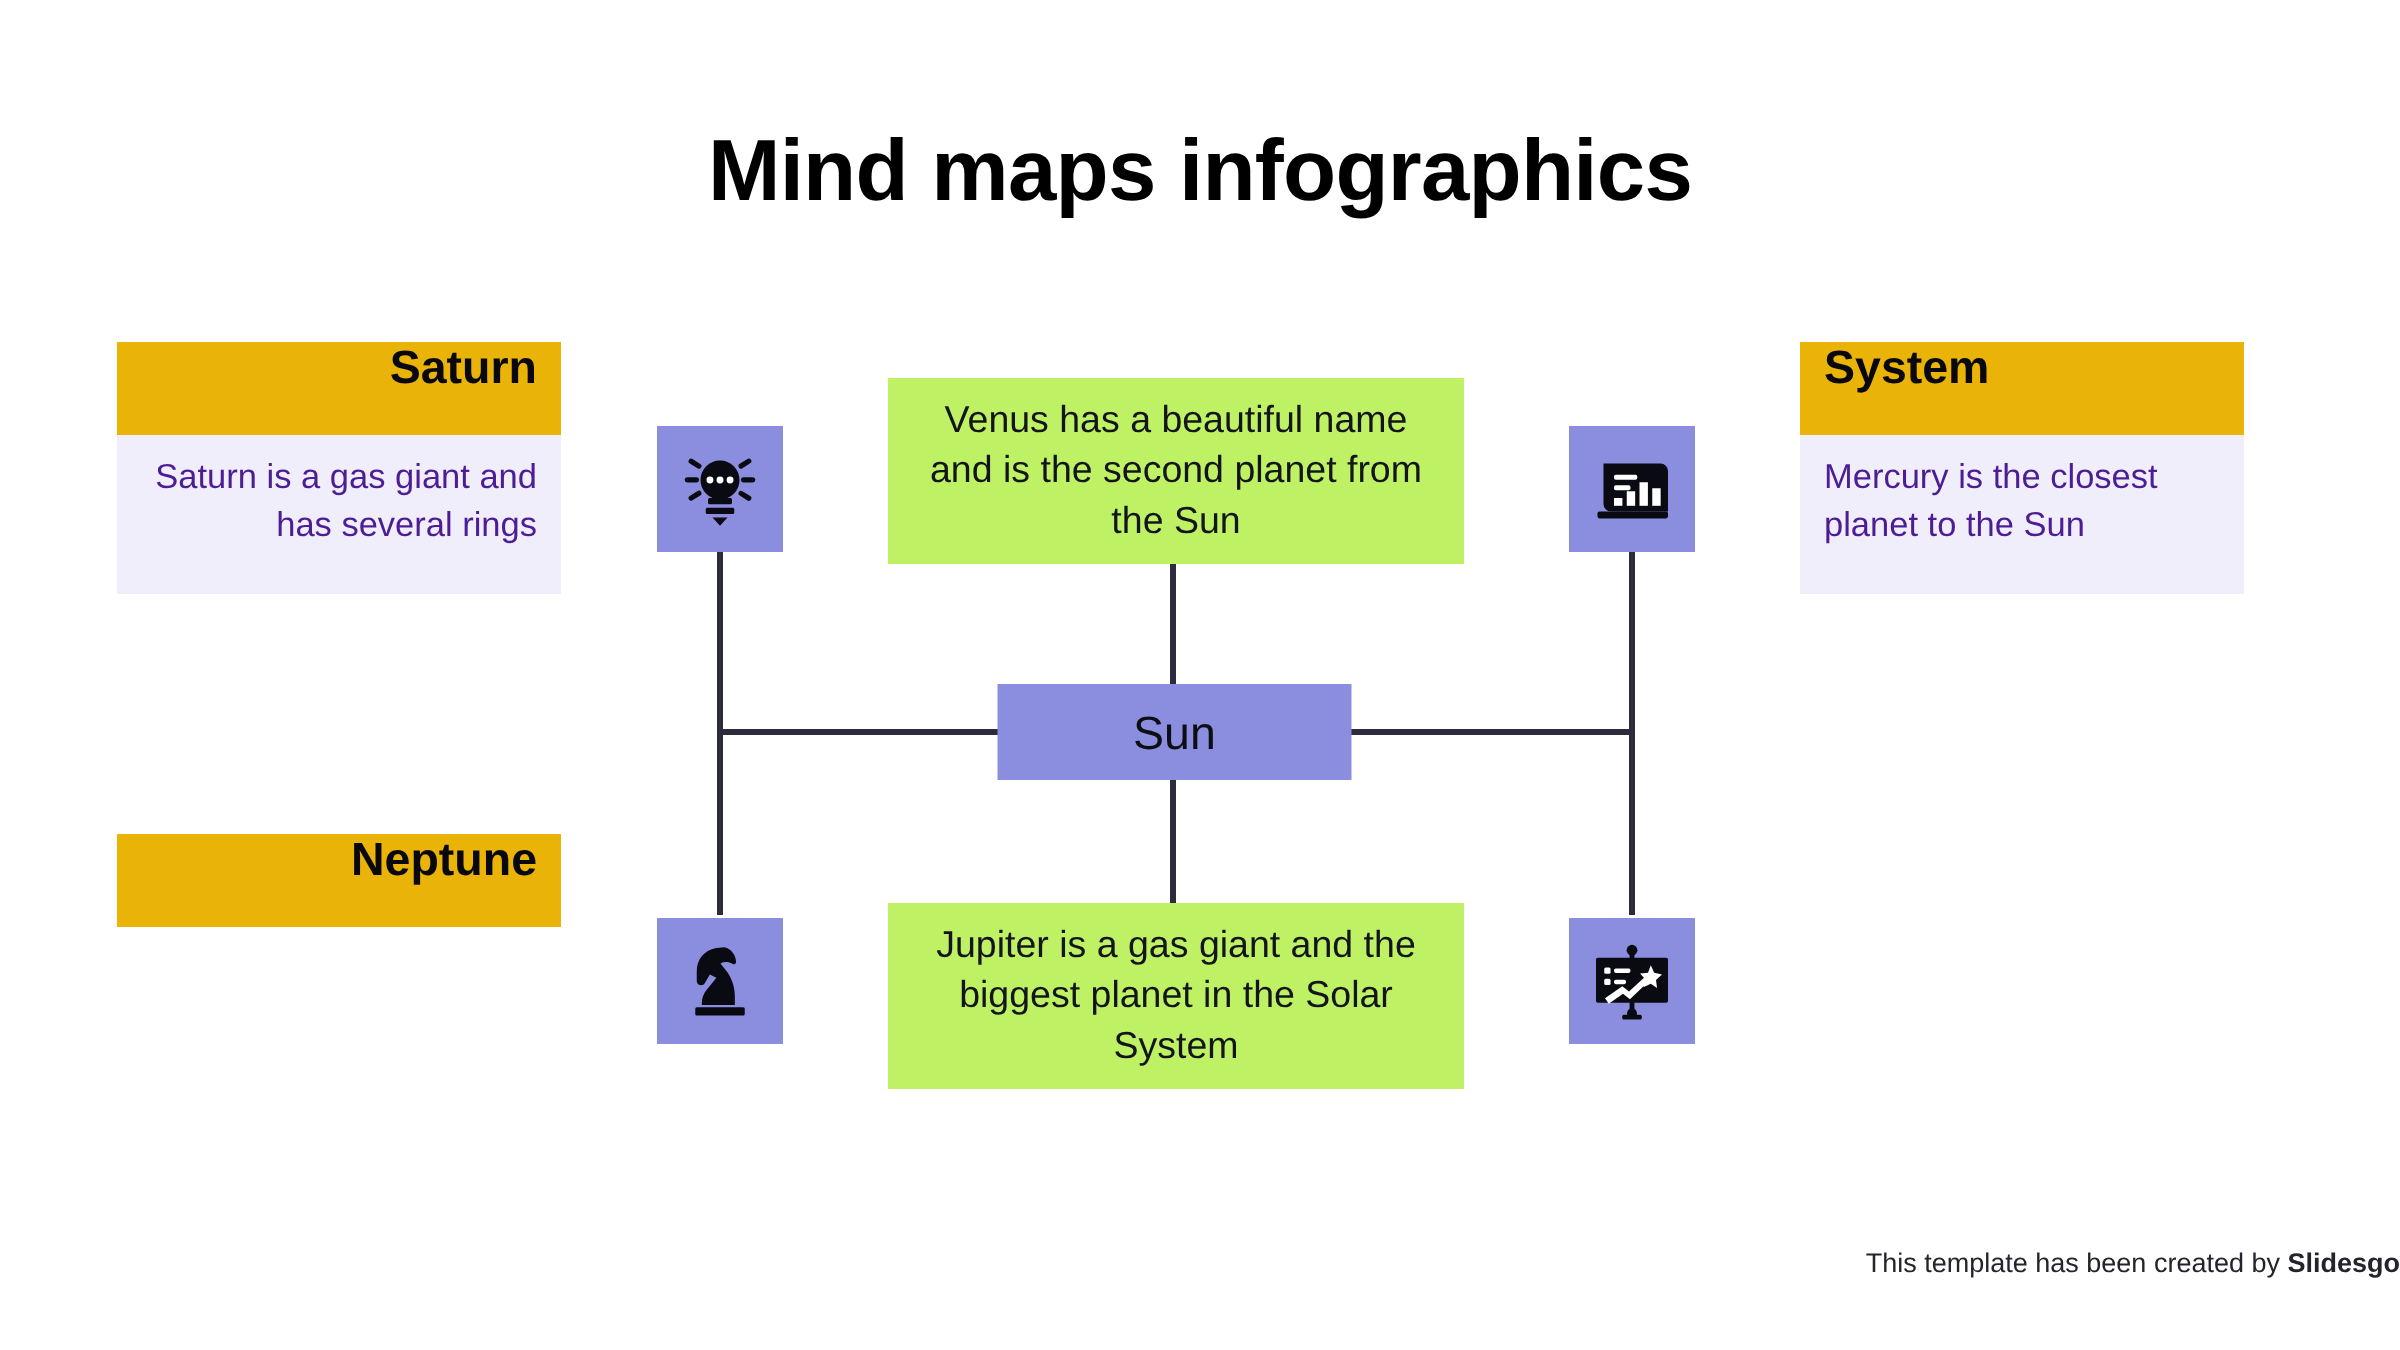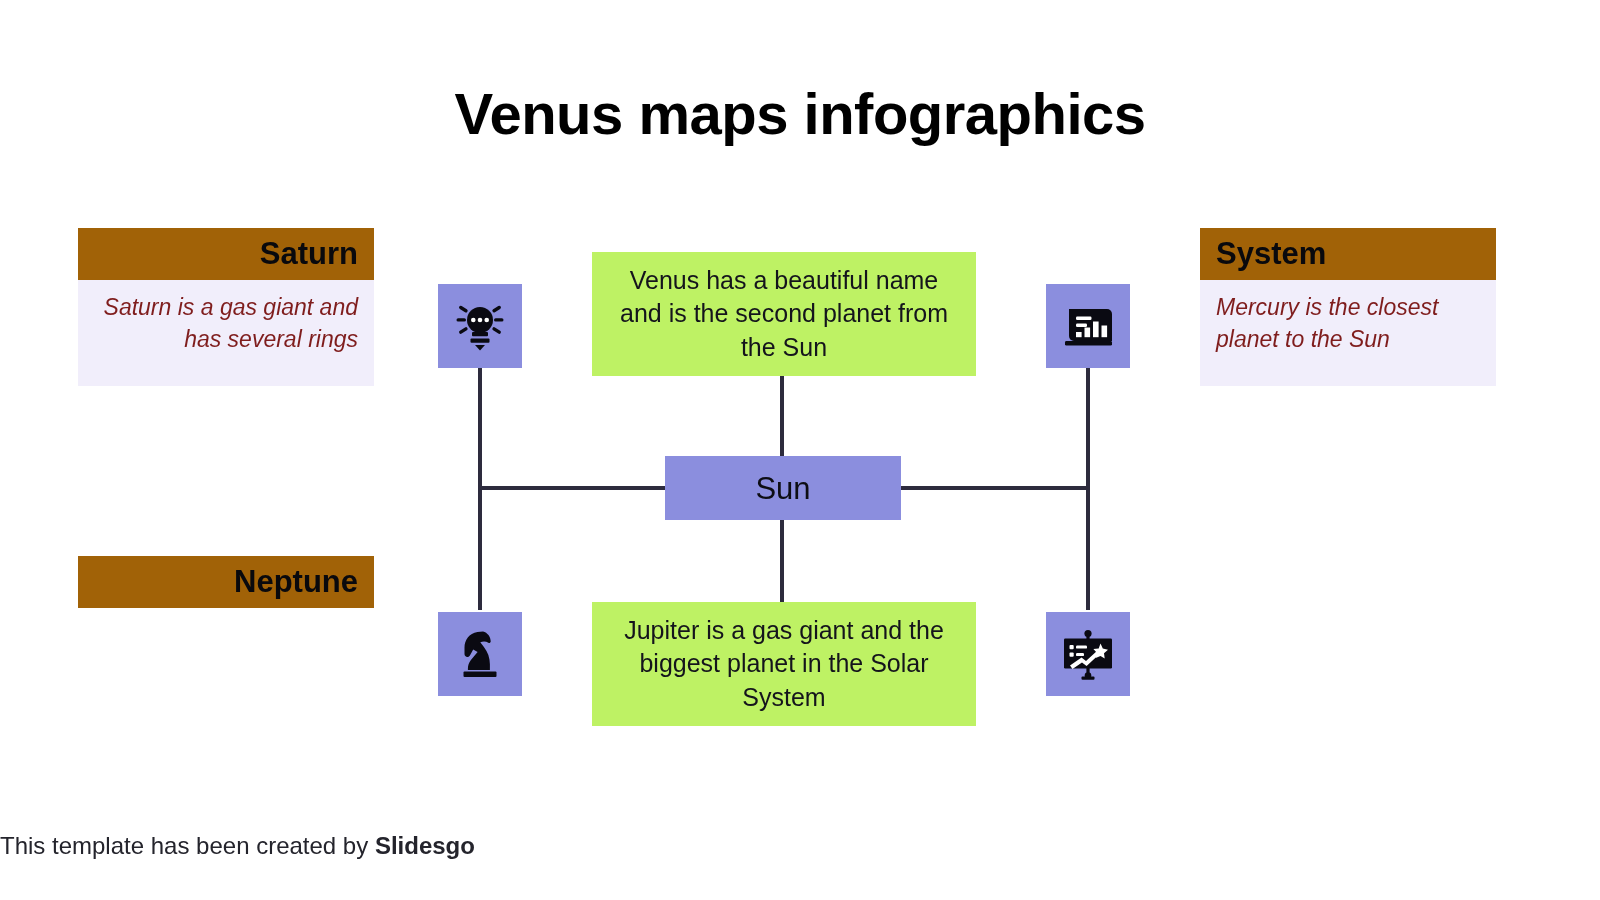--- a/index.html
+++ b/index.html
@@ -37,45 +37,43 @@
     color: #000000;
     line-height: 1.1;
   }
 
   
   .card {
     position: absolute;
     width: 296px;
   }
   .card-header {
-    background: #a16207;
-    height: 52px;
-    display: flex;
-    align-items: center;
+    background: #eab308;
+    height: 62px;
+    display: flex;
     padding: 0 16px;
     box-sizing: border-box;
   }
   .card-title {
     font-size: 31px;
     font-weight: bold;
     color: #09090d;
     line-height: 1.1;
     width: 100%;
   }
   .card-body {
     background: #f1eefb;
     min-height: 106px;
     padding: 12px 16px 16px 16px;
     box-sizing: border-box;
   }
   .card-text {
     font-size: 23px;
     line-height: 1.37;
-    color: #7f1d1d;
-    font-style: italic;
+    color: #4c1d95;
   }
 
   .card.align-right .card-title,
   .card.align-right .card-text { text-align: right; }
   .card.align-left .card-title,
   .card.align-left .card-text { text-align: left; }
 
   #card-saturn  { left: 78px;   top: 228px; }
   #card-neptune { left: 78px;   top: 556px; }
   #card-mercury { left: 1200px; top: 228px; }
@@ -151,32 +149,32 @@
     line-height: 1;
     text-align: center;
   }
 
   
   .footer {
     position: absolute;
     left: 0;
     top: 832px;
     width: 1600px;
-    text-align: left;
-    font-size: 24px;
+    text-align: right;
+    font-size: 18px;
     color: #24242c;
   }
   .footer b { font-weight: bold; }
 </style>
 </head>
 <body>
 
 <div class="slide">
 
-  <div class="title">Venus maps infographics</div>
+  <div class="title">Mind maps infographics</div>
 
   <div class="line line-v" id="line-left-spine"></div>
   <div class="line line-v" id="line-right-spine"></div>
   <div class="line line-h" id="line-arm-left"></div>
   <div class="line line-h" id="line-arm-right"></div>
   <div class="line line-v" id="line-stub-top"></div>
   <div class="line line-v" id="line-stub-bottom"></div>
 
   <div class="card align-right" id="card-saturn">
     <div class="card-header">

